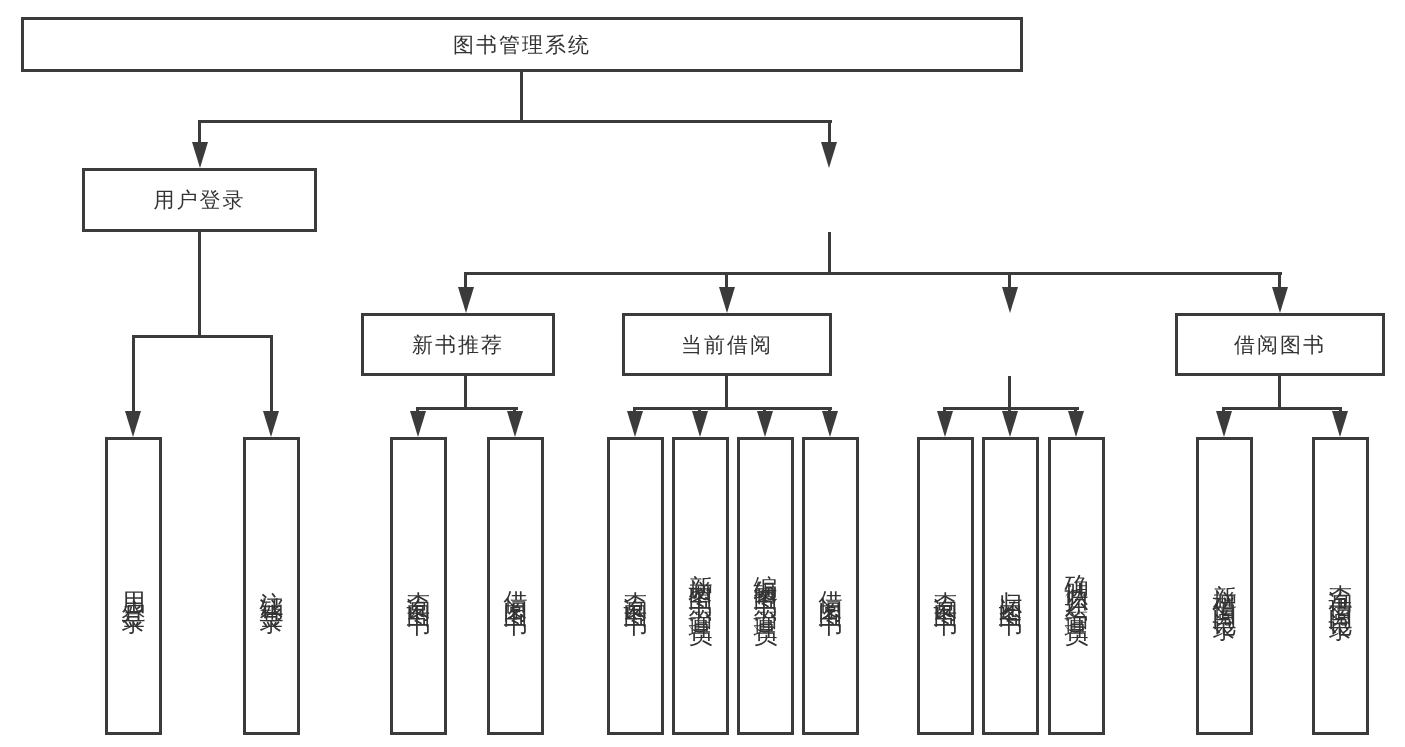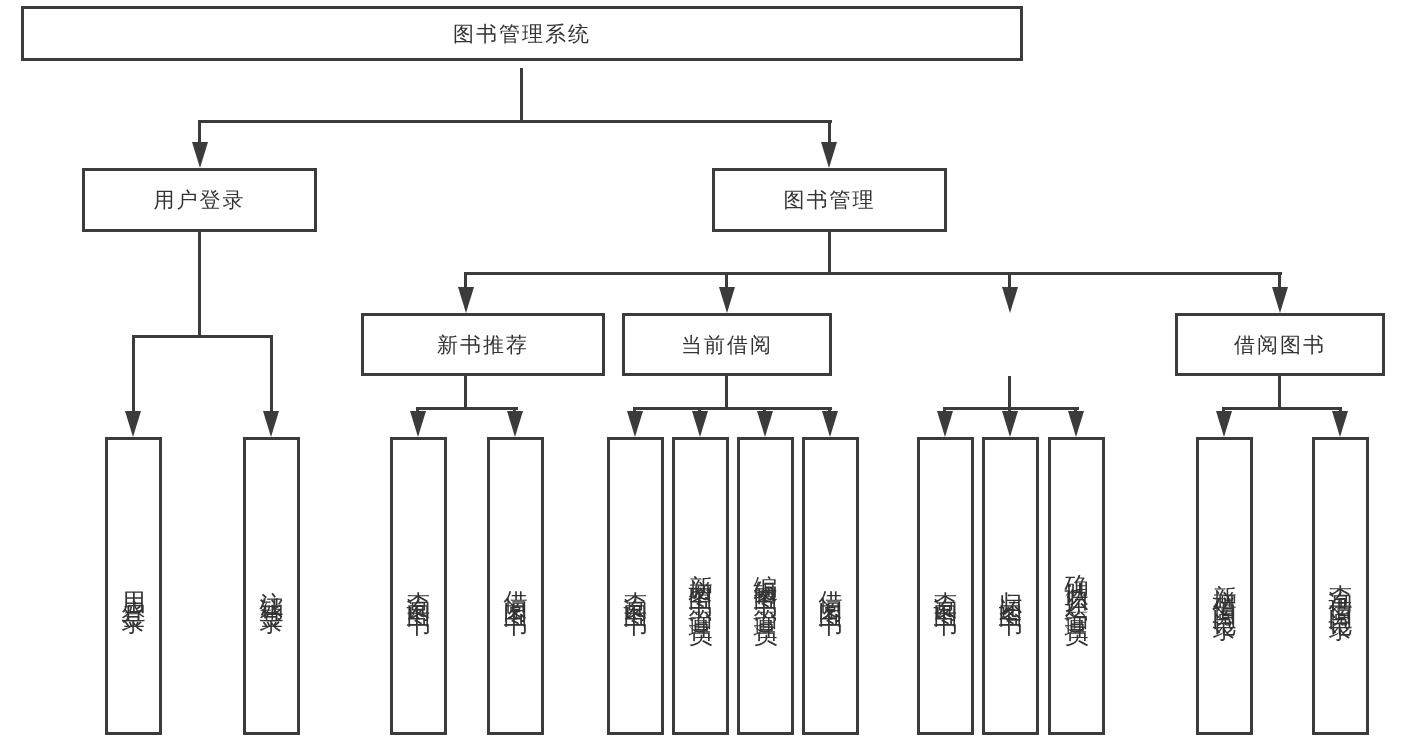--- a/index.html
+++ b/index.html
@@ -39,26 +39,25 @@
   .wm{
     position:absolute;left:1186px;top:714px;z-index:3;
     font-size:19px;letter-spacing:1px;color:var(--watermark);white-space:nowrap;
   }
 </style>
 </head>
 <body>
 
 <div id="canvas">
 
-  <div class="bx" style="left:21px;top:6px;width:1002px;height:55px;">图书管理系统</div>
+  <div class="bx" style="left:21px;top:17px;width:1002px;height:55px;">图书管理系统</div>
 
   <div class="bx" style="left:82px;top:168px;width:235px;height:64px;">用户登录</div>
-  <div class="bx" style="left:712px;top:168px;width:235px;height:64px;">图书管理</div>
 
-  <div class="bx" style="left:361px;top:313px;width:244px;height:63px;">新书推荐</div>
+  <div class="bx" style="left:361px;top:313px;width:194px;height:63px;">新书推荐</div>
   <div class="bx" style="left:622px;top:313px;width:210px;height:63px;">当前借阅</div>
   <div class="bx" style="left:1175px;top:313px;width:210px;height:63px;">借阅图书</div>
 
   <div class="vx" style="left:105px;">用户登录</div>
   <div class="vx" style="left:243px;">注销登录</div>
   <div class="vx" style="left:390px;">查询图书</div>
   <div class="vx" style="left:487px;">借阅图书</div>
   <div class="vx" style="left:607px;">查询图书</div>
   <div class="vx" style="left:672px;">新增图书（管理员）</div>
   <div class="vx" style="left:737px;">编辑图书（管理员）</div>

